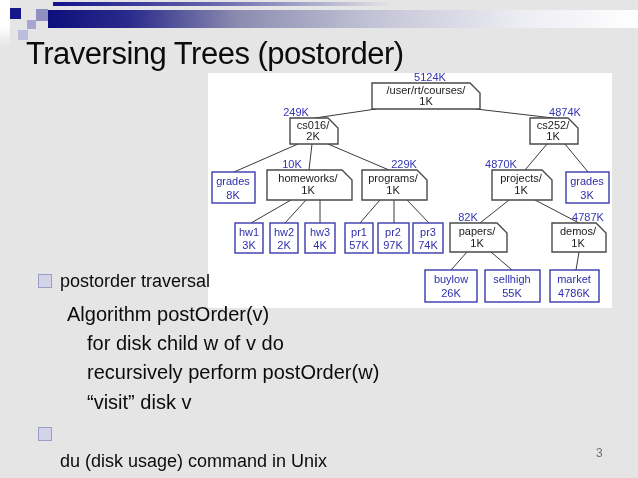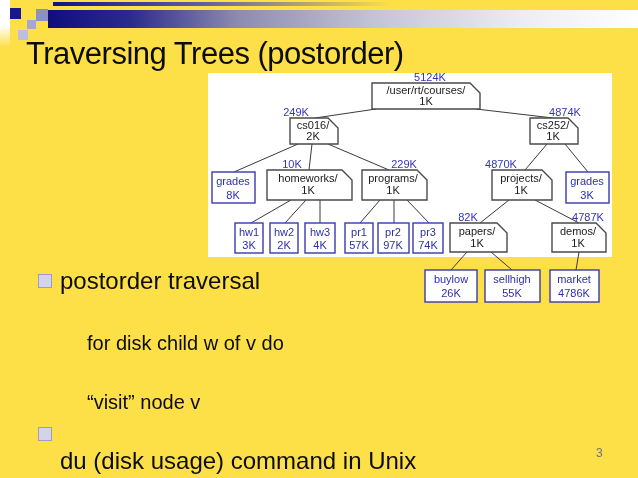--- a/index.html
+++ b/index.html
@@ -1,19 +1,19 @@
 <!DOCTYPE html>
 <html><head>
 <meta charset="utf-8">
 <style>
   html,body{margin:0;padding:0;}
   .slide{
     position:relative;
     width:638px;height:478px;
-    background:#fde047;
+    background:#e5e5e5;
     overflow:hidden;
     font-family:"Liberation Sans", sans-serif;
   }
   
   .white-strip{
     position:absolute;left:0;top:0;width:10px;height:47px;
     background:linear-gradient(to bottom,#ffffff 0%,#ffffff 55%,rgba(255,255,255,0) 100%);
   }
   .thin-line{
     position:absolute;left:53px;top:2px;width:585px;height:4px;
@@ -29,39 +29,39 @@
   .sq-light{left:27px;top:20px;width:9px;height:9px;background:#a6a6d2;}
   .sq-lighter{left:18px;top:30px;width:10px;height:10px;background:#bdbdde;}
   
   .title{
     position:absolute;left:26px;top:38px;width:560px;
     font-size:31px;line-height:32px;color:#0c0c0c;font-weight:normal;margin:0;
     letter-spacing:-0.5px;
   }
   
   .tree-panel{
-    position:absolute;left:208px;top:73px;width:404px;height:184px;
+    position:absolute;left:208px;top:73px;width:404px;height:235px;
     background:#ffffff;
   }
   .tree-panel svg{display:block;}
   .edge{stroke:#3a3a3a;stroke-width:1;}
   .folder{fill:#ffffff;stroke:#4a4a4a;stroke-width:1.4;}
   .leaf{fill:#ffffff;stroke:#3a3aae;stroke-width:1.4;}
   .tx{font-family:"Liberation Sans",sans-serif;font-size:11px;text-anchor:middle;fill:#1a1a1a;}
   .tx-leaf{fill:#2e2eae;}
   .tx-du{fill:#3434b4;}
   
   .bullet-sq{
     position:absolute;width:12px;height:12px;
     border:1px solid #9c9cc6;background:#d4d4e8;
   }
   .b1-sq{left:38px;top:274px;}
   .b2-sq{left:38px;top:427px;}
   .line{position:absolute;color:#0c0c0c;white-space:nowrap;}
-  .lv1{font-size:24px;line-height:24px;}
+  .lv1{font-size:18px;line-height:24px;}
   .lv2{font-size:20px;line-height:22px;}
   .t-b1{left:60px;top:269px;}
   .t-algo{left:67px;top:303px;}
   .t-s1{left:87px;top:332px;}
   .t-s2{left:87px;top:361px;}
   .t-s3{left:87px;top:391px;}
   .t-b2{left:60px;top:421px;margin-top:28px;}
   .page-num{
     position:absolute;left:596px;top:446px;
     font-size:12px;color:#70707e;
@@ -173,20 +173,22 @@
       <text class="tx tx-leaf" x="243" y="224">26K</text>
       <text class="tx tx-leaf" x="304" y="210">sellhigh</text>
       <text class="tx tx-leaf" x="304" y="224">55K</text>
       <text class="tx tx-leaf" x="366" y="210">market</text>
       <text class="tx tx-leaf" x="366" y="224">4786K</text>
     </svg>
   </div>
 
   <div class="bullet-sq b1-sq"></div>
   <div class="line lv1 t-b1">postorder traversal</div>
+  <div class="line lv2 t-algo">Algorithm postOrder(v)</div>
   <div class="line lv2 t-s1">for disk child w of v do</div>
-  <div class="line lv2 t-s3">“visit” node v</div>
+  <div class="line lv2 t-s2">recursively perform postOrder(w)</div>
+  <div class="line lv2 t-s3">“visit” disk v</div>
   <div class="bullet-sq b2-sq"></div>
   <div class="line lv1 t-b2">du (disk usage) command in Unix</div>
 
   <div class="page-num">3</div>
 
 </div>
 
 </body></html>

